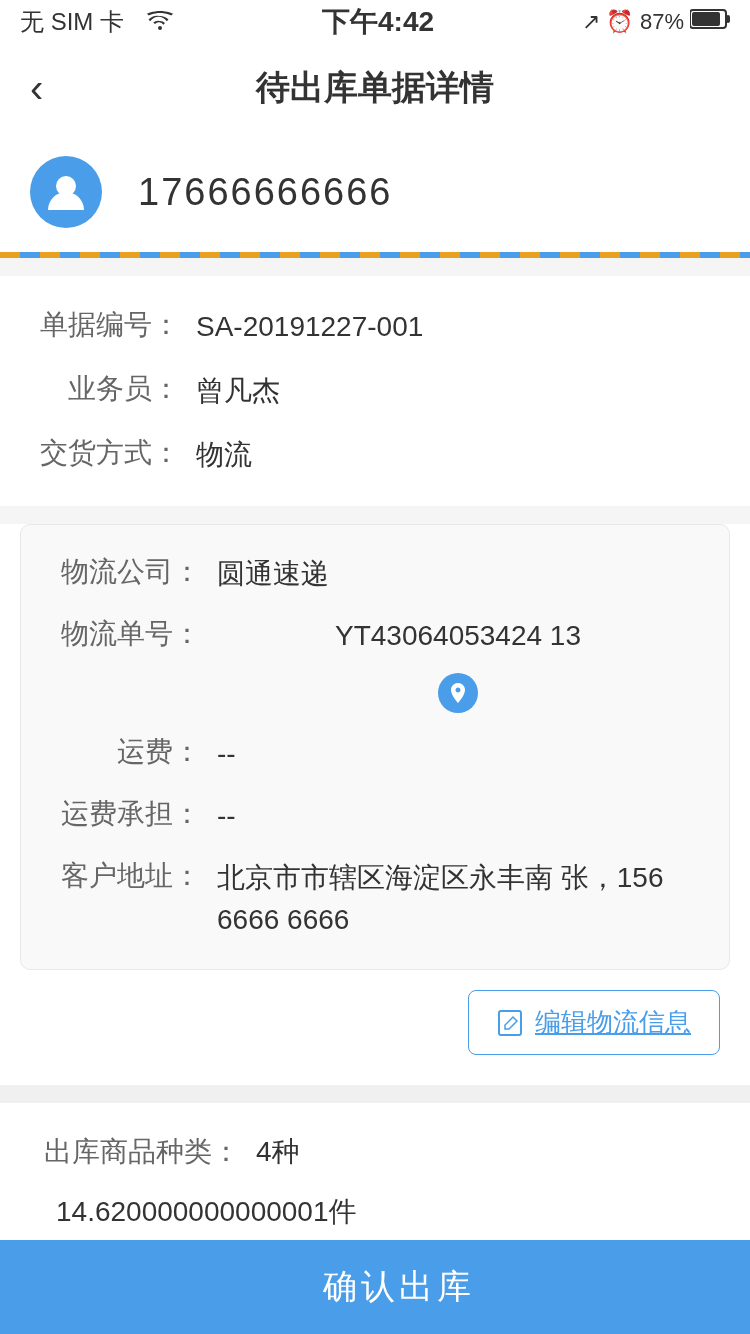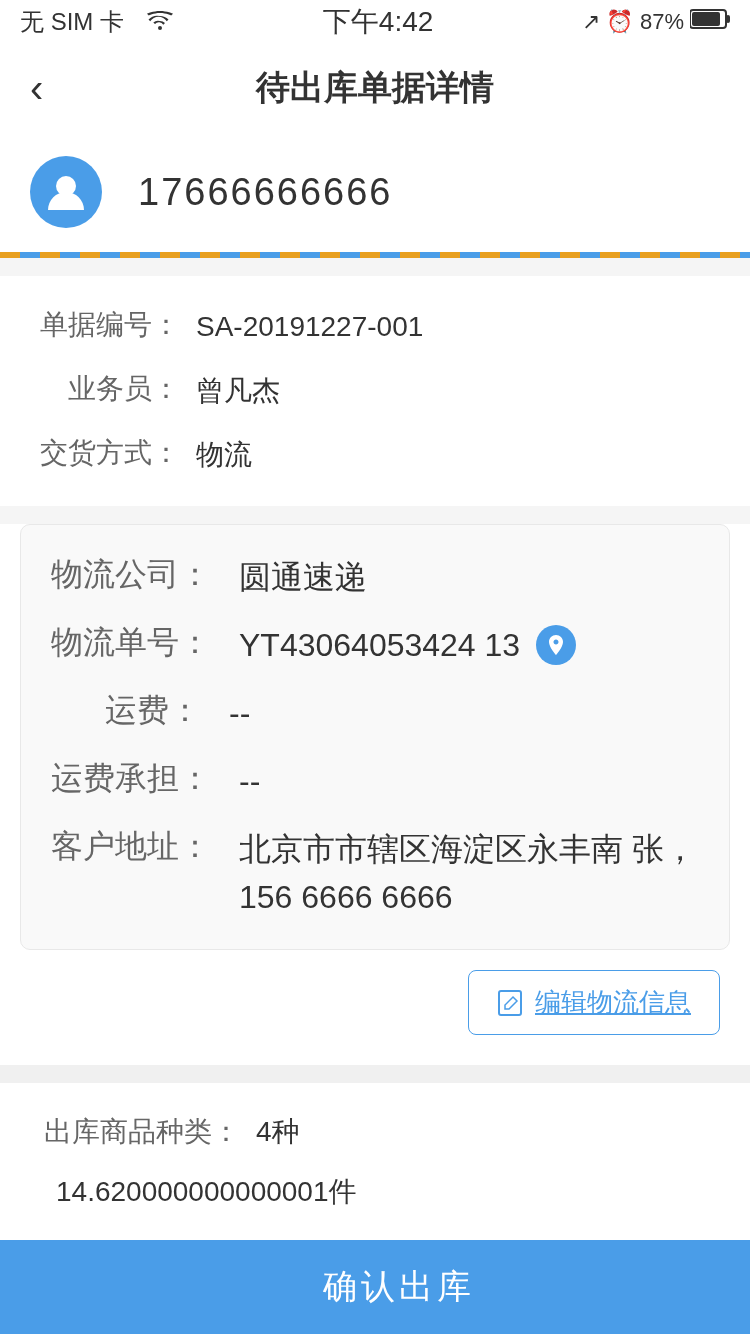--- a/index.html
+++ b/index.html
@@ -19,21 +19,21 @@
       height: 44px;
       background: #fff;
       display: flex;
       align-items: center;
       justify-content: space-between;
       padding: 0 20px;
       font-size: 24px;
       font-weight: 500;
     }
     .status-left { display: flex; align-items: center; gap: 22px; }
-    .status-center { font-size: 28px; font-weight: 400; }
+    .status-center { font-size: 28px; font-weight: 700; }
     .status-right { display: flex; align-items: center; gap: 6px; font-size: 22px; }
 
     
     .nav-bar {
       width: 750px;
       height: 88px;
       background: #fff;
       display: flex;
       align-items: center;
       padding: 0 30px;
@@ -121,40 +121,40 @@
       background: #f9f9f9;
       border: 1px solid #e8e8e8;
       border-radius: 10px;
       margin: 18px 20px 0;
       padding: 28px 30px;
     }
     .logistics-row {
       display: flex;
       align-items: flex-start;
       margin-bottom: 20px;
-      font-size: 32px;
-      gap: 12px;
+      font-size: 28px;
     }
     .logistics-row:last-child { margin-bottom: 0; }
     .logistics-label {
       color: #666;
       min-width: 150px;
       text-align: right;
       flex-shrink: 0;
     }
     .logistics-value {
       color: #333;
       margin-left: 16px;
       flex: 1;
       line-height: 1.5;
     }
     .tracking-number-row {
       display: flex;
       align-items: center;
       gap: 16px;
+      flex-direction: column;
     }
     .location-icon {
       width: 40px;
       height: 40px;
       background: #4a9de8;
       border-radius: 50%;
       display: flex;
       align-items: center;
       justify-content: center;
       flex-shrink: 0;

